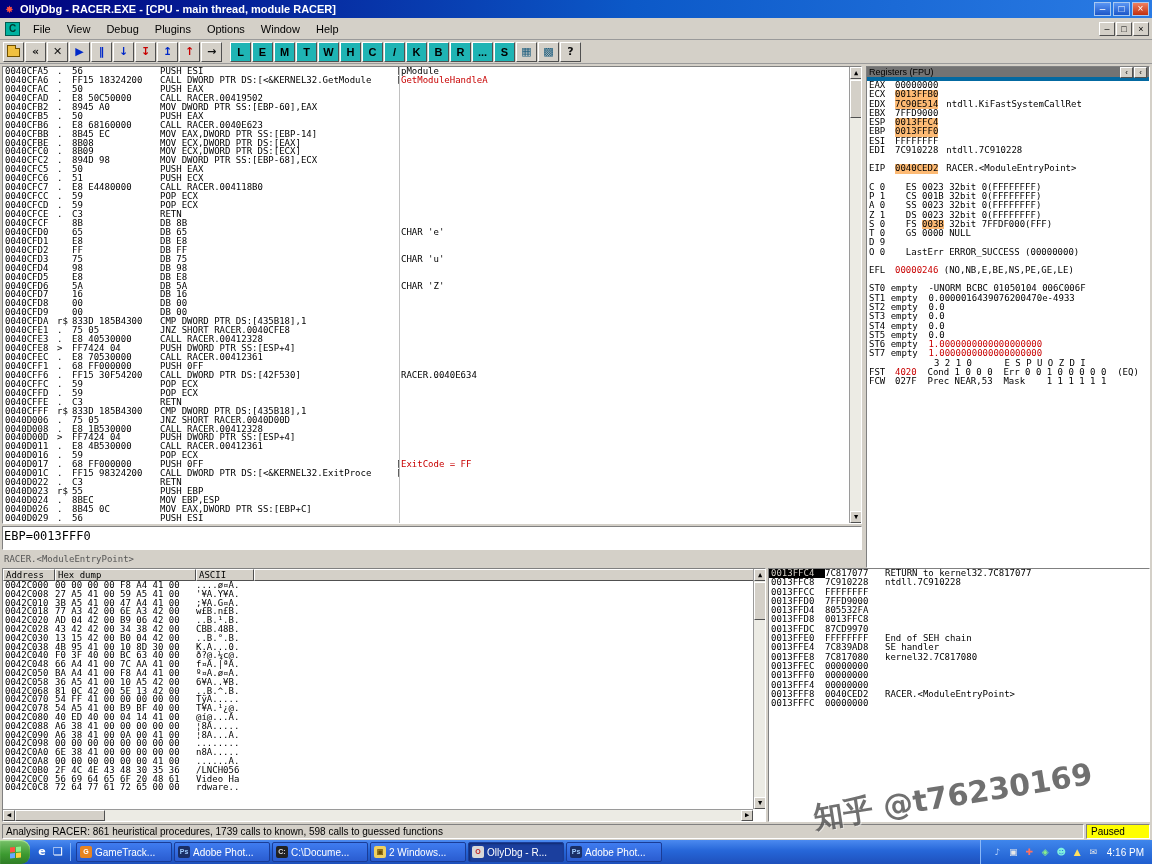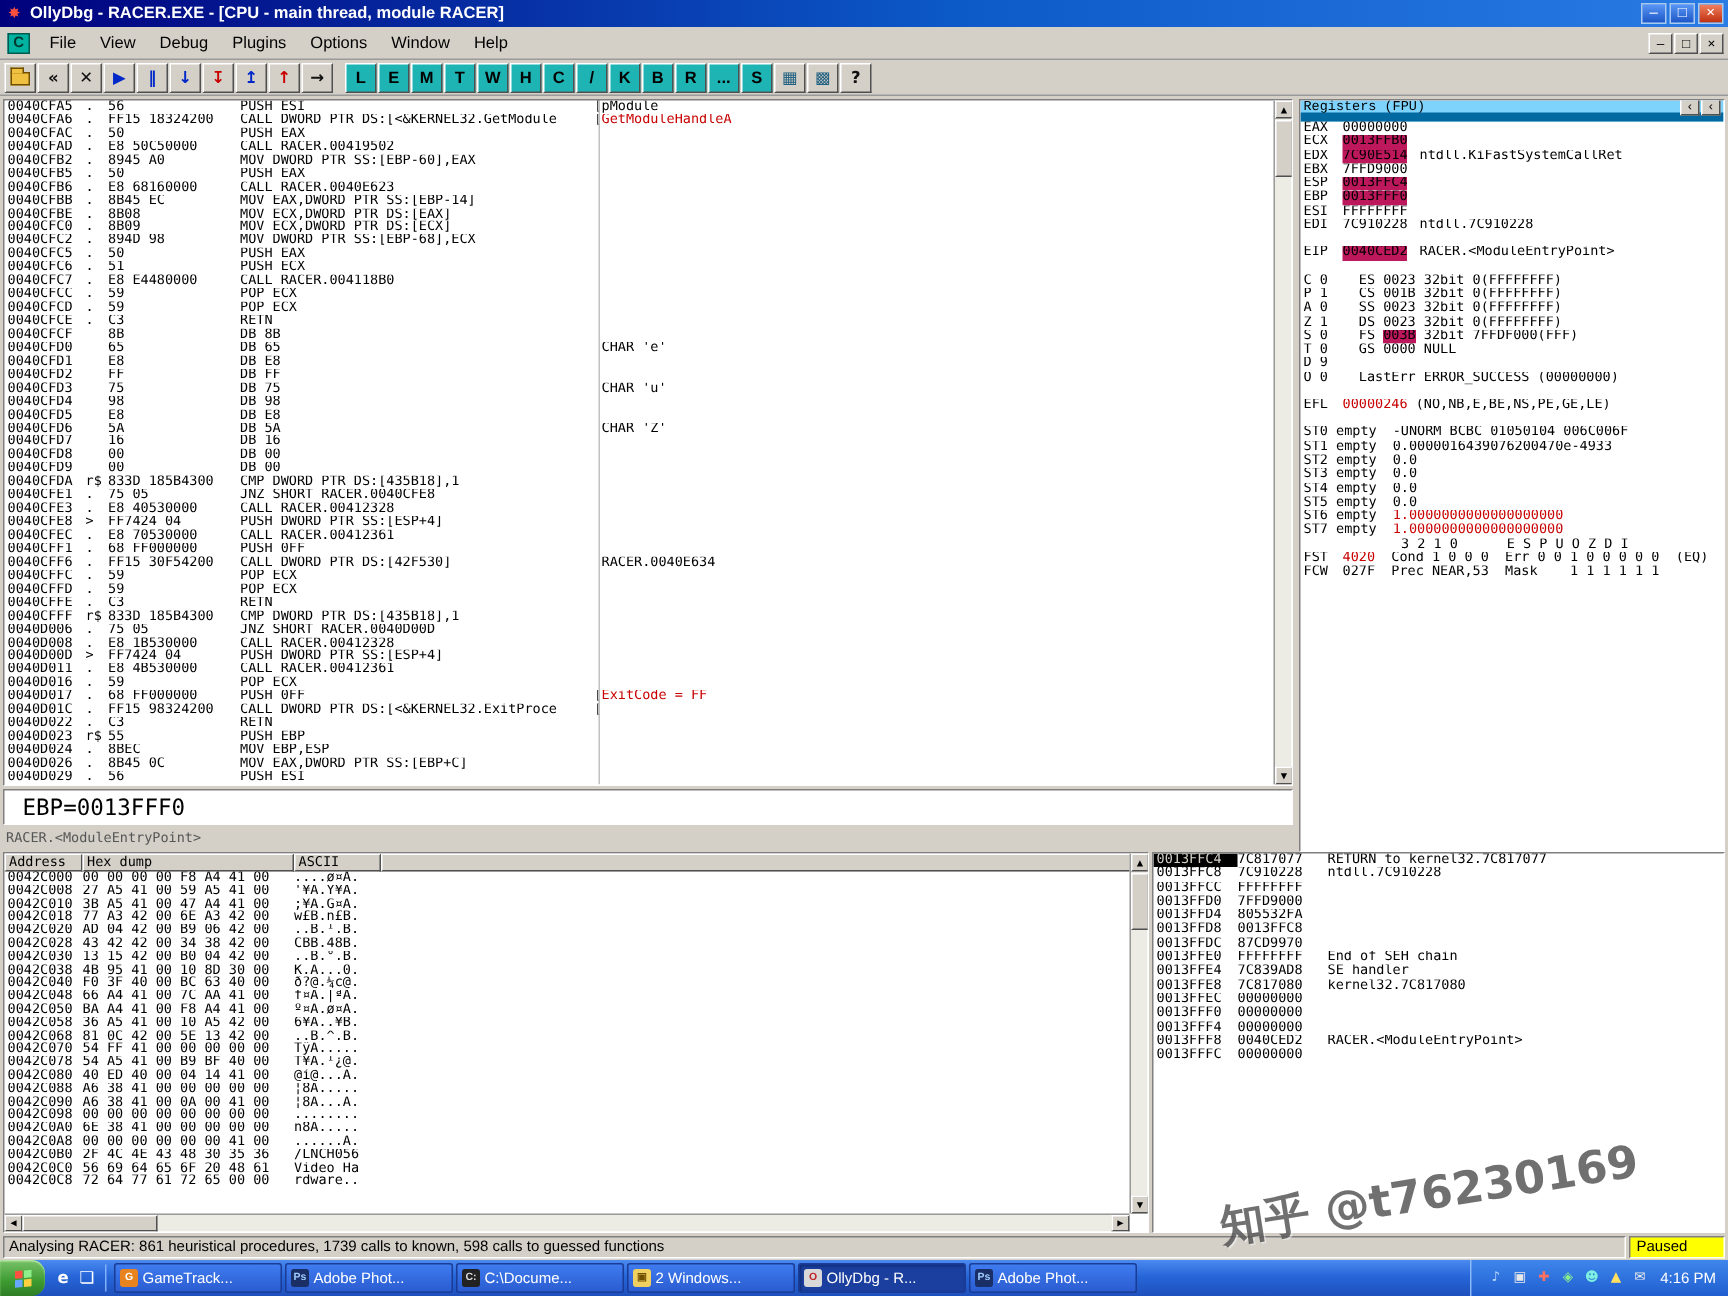--- a/index.html
+++ b/index.html
@@ -1,20 +1,20 @@
 <!DOCTYPE html>
 <html><head>
 <meta charset="utf-8">
 <style>
   *{margin:0;padding:0;box-sizing:border-box}
   html,body{width:1152px;height:864px;overflow:hidden}
   body{position:relative;background:#d4d0c8;font-family:"Liberation Sans",sans-serif;color:#000}
   .mono{font-family:"DejaVu Sans Mono",monospace}
   .red{color:#c80000}
-  .hl{background:#be185d}
+  .hl{background:#fdba74}
   .sel{background:#000;color:#d4d0c8}
   .blue{color:#0028c8}
   .dark{color:#101010}
   .multi{color:#206080}
 
   
   #titlebar{position:absolute;left:0;top:0;width:1152px;height:18px;
     background:linear-gradient(90deg,#00007c,#0c59c8 55%,#2a7be4);
     display:flex;align-items:center;color:#fff;padding:0 3px}
   .app-icon{width:13px;height:13px;font-size:10px;line-height:13px;text-align:center;color:#ff5040}
@@ -60,35 +60,35 @@
   .dcol-sep{position:absolute;left:396px;top:0;bottom:0;width:1px;background:#c0c0c0}
   .vscroll{position:absolute;right:0;top:0;width:12px;bottom:0;background:#ecebe4;border-left:1px solid #9a9a9a}
   .vs-btn{width:12px;height:12px;background:#d4d0c8;border:1px solid;border-color:#fff #505050 #505050 #fff;
     font-size:7px;text-align:center;line-height:10px}
   .vs-btn.bottom{position:absolute;bottom:0}
   .vs-thumb{position:absolute;top:13px;left:0;width:12px;height:38px;background:#d4d0c8;
     border:1px solid;border-color:#fff #505050 #505050 #fff}
 
   
   #registers{left:866px;top:66px;width:284px;height:502px;font-size:9px}
-  .reg-header{height:14px;background:#7dd3fc;border-bottom:6px solid #0369a1;display:flex;
-    align-items:center;padding:0 2px;font-family:Liberation Mono, monospace}
+  .reg-header{height:14px;background:#737373;border-bottom:4px solid #0369a1;display:flex;
+    align-items:center;padding:0 2px;font-family:Liberation Sans, sans-serif}
   .reg-title{flex:1}
   .reg-nav{width:13px;height:11px;background:#d4d0c8;border:1px solid;border-color:#fff #505050 #505050 #fff;
     font-size:8px;line-height:9px;text-align:center;margin-left:1px}
   .rline{height:9.3px;line-height:9.3px;white-space:pre;padding-left:2px;display:flex;overflow:hidden}
   .rline.blank{height:9px}
   .r-name{width:26px;flex:none}
   .r-val{flex:none}
   .r-cmt{margin-left:8px;flex:none}
   .f-flag{width:26px;flex:none}
   .st-label{width:54px;flex:none}
 
   
-  #infopane{left:2px;top:526px;width:860px;height:24px;font-size:15px;padding:2px 12px}
+  #infopane{left:2px;top:526px;width:860px;height:24px;font-size:12px;padding:2px 1px}
   #modline{position:absolute;left:4px;top:552px;width:760px;height:14px;font-size:9px;color:#555;line-height:14px}
 
   
   #dump{left:2px;top:568px;width:764px;height:254px;font-size:9px}
   .dump-header{display:flex;height:12px;background:#d4d0c8}
   .dh-cell{border:1px solid;border-color:#fff #505050 #505050 #fff;font-size:9px;line-height:10px;padding-left:2px}
   .dh-addr{width:52px}.dh-hex{width:141px}.dh-ascii{width:58px}.dh-fill{flex:1}
   .hrow{display:flex;height:8.8px;line-height:9px;white-space:pre;overflow:hidden}
   .h-addr{width:52px;padding-left:2px;flex:none}
   .h-hex{width:141px;flex:none}
@@ -121,21 +121,21 @@
   #start-button{width:30px;height:24px;background:linear-gradient(#79c26a,#3c9a30 60%,#2f7d26);
     border-radius:0 9px 9px 0;display:flex;align-items:center;justify-content:center;margin-right:4px;
     box-shadow:inset 0 1px 1px #b8e8a8}
   .flag{display:grid;grid-template-columns:5px 5px;grid-template-rows:5px 5px;gap:1px;transform:skewY(-5deg)}
   .flag i{display:block}
   .flag .f1{background:#ff5а40;background:#ff5040}.flag .f2{background:#8ef08a}
   .flag .f3{background:#66a8ff}.flag .f4{background:#ffd040}
   .ql-icon{width:16px;height:18px;color:#fff;font-size:11px;font-weight:bold;text-align:center;
     line-height:18px;font-family:"DejaVu Sans",sans-serif}
   .tb-div{width:1px;height:18px;background:#7fb0f8;margin:0 4px}
-  .task{width:112px;height:20px;margin:0 1px;border-radius:2px;border:1px solid #1a3c96;
+  .task{width:96px;height:20px;margin:0 1px;border-radius:2px;border:1px solid #1a3c96;
     background:linear-gradient(#3f7cf0,#2a5cd0);color:#fff;font-size:10px;display:flex;
     align-items:center;padding:0 3px;overflow:hidden;white-space:nowrap}
   .task.active{background:#1b3f9e;box-shadow:inset 1px 1px 2px #102a70}
   .task-ic{width:12px;height:12px;flex:none;margin-right:3px;font-size:7px;font-weight:bold;
     text-align:center;line-height:12px;border-radius:2px;background:#ddd;color:#222}
   .ic-game{background:#e88420;color:#fff}.ic-ps{background:#1a2f66;color:#9ecbff}
   .ic-cmd{background:#222;color:#ddd}.ic-win{background:#f0d060;color:#705000}
   .ic-olly{background:#d8d8d8;color:#c02020}
   #tray{margin-left:auto;height:24px;display:flex;align-items:center;gap:3px;padding:0 8px 0 10px;
     background:linear-gradient(#3f86ec,#1f5ecf);border-left:1px solid #8ab8f8}

